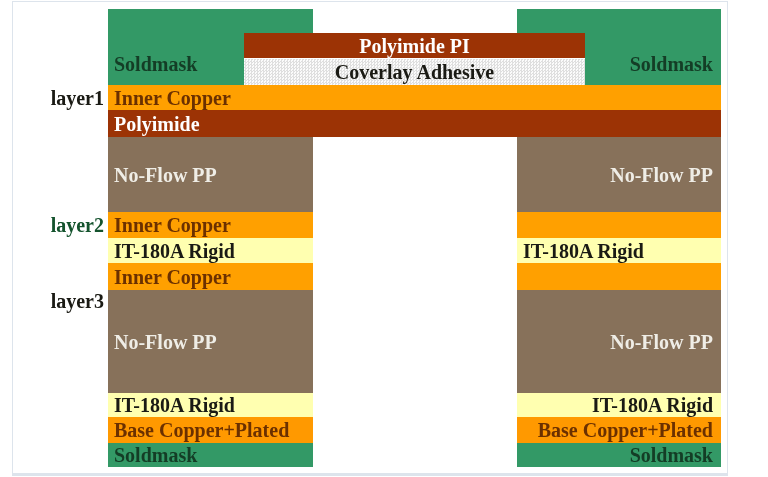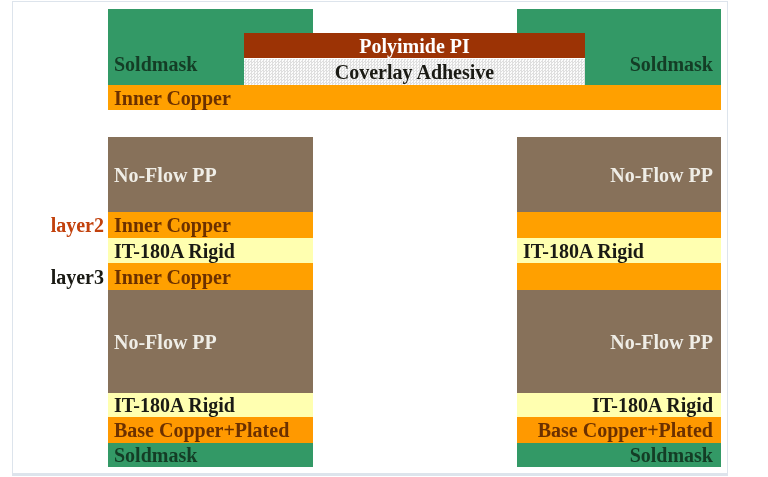--- a/index.html
+++ b/index.html
@@ -63,39 +63,43 @@
   .m3{top:263px;height:27px;}
   .m4{top:417px;height:26px;}
 </style>
 </head>
 <body>
 
 <div class="canvas" style="background-color: rgb(255, 255, 255);">
 
   <div class="frame" style="border-color: rgb(221, 228, 236);"></div>
 
-  <div class="marker m2" style="color: #c2410c;">layer2</div>
-  <div class="marker m3" style="color: rgb(26, 26, 20);">layer3</div>
+  <div class="marker m1" style="color: rgb(26, 26, 20);">layer1</div>
+  <div class="marker m2" style="color: #14532d;">layer2</div>
+  <div class="marker m3" style="color: rgb(26, 26, 20); margin-top: 24px;">layer3</div>
 
   <div class="band left-col y-smtop al anchor-bottom smz" style="background-color: rgb(51, 153, 102);">
     <span class="lbl" style="color: rgb(20, 61, 38);">Soldmask</span>
   </div>
   <div class="band right-col y-smtop ar anchor-bottom smz" style="background-color: rgb(51, 153, 102);">
     <span class="lbl" style="color: rgb(20, 61, 38);">Soldmask</span>
   </div>
 
   <div class="band cov y-cov1 ac" style="background-color: rgb(156, 51, 5);">
     <span class="lbl" style="color: rgb(255, 255, 255);">Polyimide PI</span>
   </div>
   <div class="band cov y-cov2 ac stipple" style="background-color: rgb(251, 251, 251);">
     <span class="lbl" style="color: rgb(26, 26, 20);">Coverlay Adhesive</span>
   </div>
 
   <div class="band full y-cu1 al" style="background-color: rgb(255, 160, 0);">
     <span class="lbl" style="color: rgb(107, 48, 0);">Inner Copper</span>
+  </div>
+  <div class="band full y-pi al" style="background-color: rgb(156, 51, 5);">
+    <span class="lbl" style="color: rgb(255, 255, 255);">Polyimide</span>
   </div>
 
   <div class="band left-col y-nf1 al" style="background-color: rgb(135, 113, 90);">
     <span class="lbl" style="color: rgb(239, 237, 230);">No-Flow PP</span>
   </div>
   <div class="band left-col y-cu2 al" style="background-color: rgb(255, 160, 0);">
     <span class="lbl" style="color: rgb(107, 48, 0);">Inner Copper</span>
   </div>
   <div class="band left-col y-rg1 al" style="background-color: rgb(255, 255, 176);">
     <span class="lbl" style="color: rgb(26, 26, 20);">IT-180A Rigid</span>

